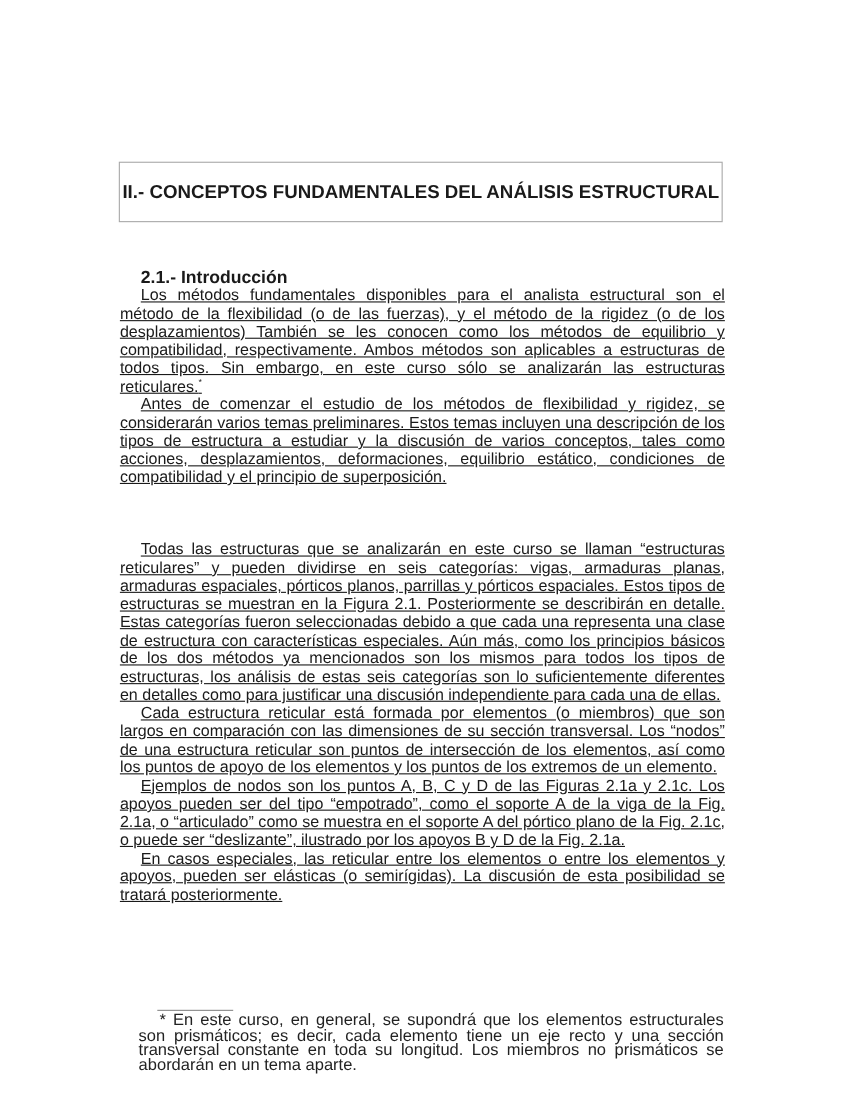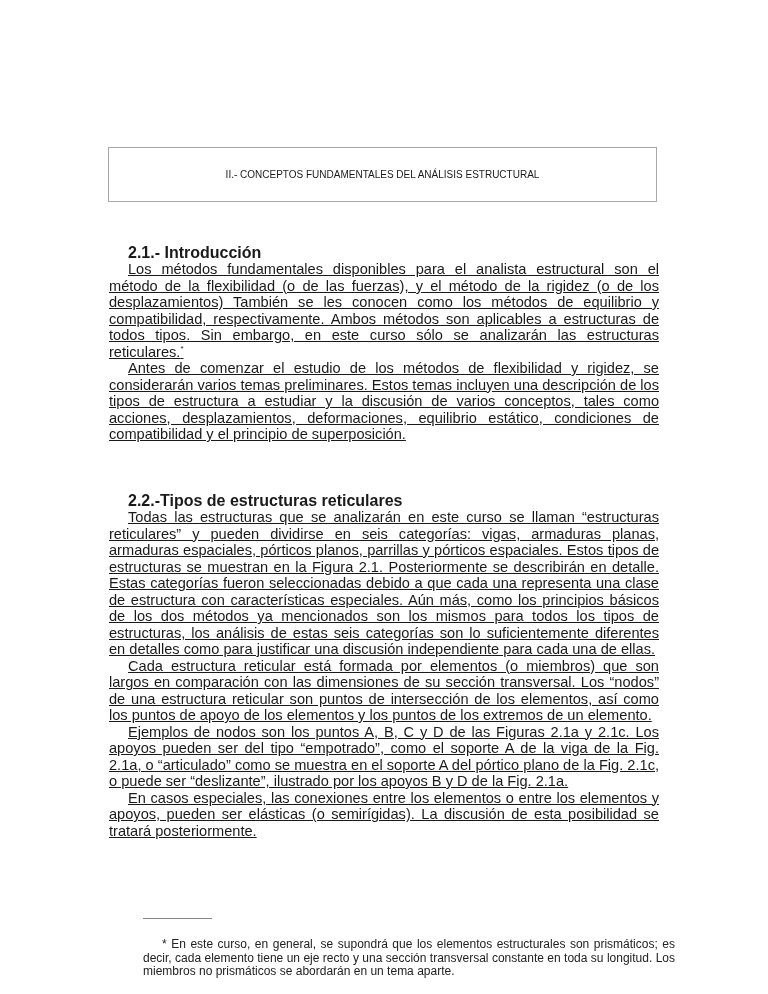--- a/index.html
+++ b/index.html
@@ -1,46 +1,45 @@
 <!DOCTYPE html>
 <html><head>
 <meta charset="utf-8">
 <style>
   html, body { margin: 0; padding: 0; background: #ffffff; }
   body { width: 768px; height: 994px; position: relative; overflow: hidden;
          font-family: "Liberation Sans", sans-serif; color: #1a1a1a; }
   .title-box { position: absolute; left: 108px; top: 147px; width: 549px; height: 55px;
                border: 1.5px solid #a8a8a8; box-sizing: border-box;
                display: flex; align-items: center; justify-content: center; }
-  .title-box span { font-weight: normal; font-size: 10px; letter-spacing: 0px; color: #1a1a1a; }
+  .title-box span { font-weight: bold; font-size: 17px; letter-spacing: 0px; color: #1a1a1a; }
   .section { position: absolute; left: 109px; width: 550px; }
   .section h2 { margin: 0; padding-left: 19px; font-size: 16px; font-weight: bold; line-height: 17px; }
   .section p { margin: 0; font-size: 14.6px; line-height: 16.5px; text-align: justify; text-indent: 19px; text-decoration: underline; }
   #sec1 { top: 244px; }
   #sec2 { top: 492px; }
   sup { font-size: 8px; line-height: 0; }
   .fn-rule { position: absolute; left: 143px; top: 918px; width: 69px; height: 1px; background: #888; }
   .footnote { position: absolute; left: 126px; top: 921px; width: 532px;
-              font-size: 12px; line-height: 13.5px; text-align: justify; text-indent: 19px; color: #222; margin: 17px; }
+              font-size: 15px; line-height: 13.5px; text-align: justify; text-indent: 19px; color: #222; margin: 0; }
 </style>
 </head>
 <body>
 
 <div class="title-box">
   <span>II.- CONCEPTOS FUNDAMENTALES DEL ANÁLISIS ESTRUCTURAL</span>
 </div>
 
 <div class="section" id="sec1">
   <h2>2.1.- Introducción</h2>
   <p><span>Los métodos fundamentales disponibles para el analista estructural son el método de la flexibilidad (o de las fuerzas), y el método de la rigidez (o de los desplazamientos) También se les conocen como los métodos de equilibrio y compatibilidad, respectivamente. Ambos métodos son aplicables a estructuras de todos tipos. Sin embargo, en este curso sólo se analizarán las estructuras reticulares.</span><sup>*</sup></p>
   <p>Antes de comenzar el estudio de los métodos de flexibilidad y rigidez, se considerarán varios temas preliminares. Estos temas incluyen una descripción de los tipos de estructura a estudiar y la discusión de varios conceptos, tales como acciones, desplazamientos, deformaciones, equilibrio estático, condiciones de compatibilidad y el principio de superposición.</p>
 </div>
 
 <div class="section" id="sec2">
-  <h2>2.2.-Tipos de estructuras reticulares</h2>
   <p>Todas las estructuras que se analizarán en este curso se llaman “estructuras reticulares” y pueden dividirse en seis categorías: vigas, armaduras planas, armaduras espaciales, pórticos planos, parrillas y pórticos espaciales. Estos tipos de estructuras se muestran en la Figura 2.1. Posteriormente se describirán en detalle. Estas categorías fueron seleccionadas debido a que cada una representa una clase de estructura con características especiales. Aún más, como los principios básicos de los dos métodos ya mencionados son los mismos para todos los tipos de estructuras, los análisis de estas seis categorías son lo suficientemente diferentes en detalles como para justificar una discusión independiente para cada una de ellas.</p>
   <p>Cada estructura reticular está formada por elementos (o miembros) que son largos en comparación con las dimensiones de su sección transversal. Los “nodos” de una estructura reticular son puntos de intersección de los elementos, así como los puntos de apoyo de los elementos y los puntos de los extremos de un elemento.</p>
   <p>Ejemplos de nodos son los puntos A, B, C y D de las Figuras 2.1a y 2.1c. Los apoyos pueden ser del tipo “empotrado”, como el soporte A de la viga de la Fig. 2.1a, o “articulado” como se muestra en el soporte A del pórtico plano de la Fig. 2.1c, o puede ser “deslizante”, ilustrado por los apoyos B y D de la Fig. 2.1a.</p>
-  <p>En casos especiales, las conexiones entre los elementos o entre los elementos y apoyos, pueden ser elásticas (o semirígidas). La discusión de esta posibilidad se tratará posteriormente.</p>
+  <p>En casos especiales, las reticular entre los elementos o entre los elementos y apoyos, pueden ser elásticas (o semirígidas). La discusión de esta posibilidad se tratará posteriormente.</p>
 </div>
 
 <div class="fn-rule"></div>
 <p class="footnote">* En este curso, en general, se supondrá que los elementos estructurales son prismáticos; es decir, cada elemento tiene un eje recto y una sección transversal constante en toda su longitud. Los miembros no prismáticos se abordarán en un tema aparte.</p>
 
 </body></html>

